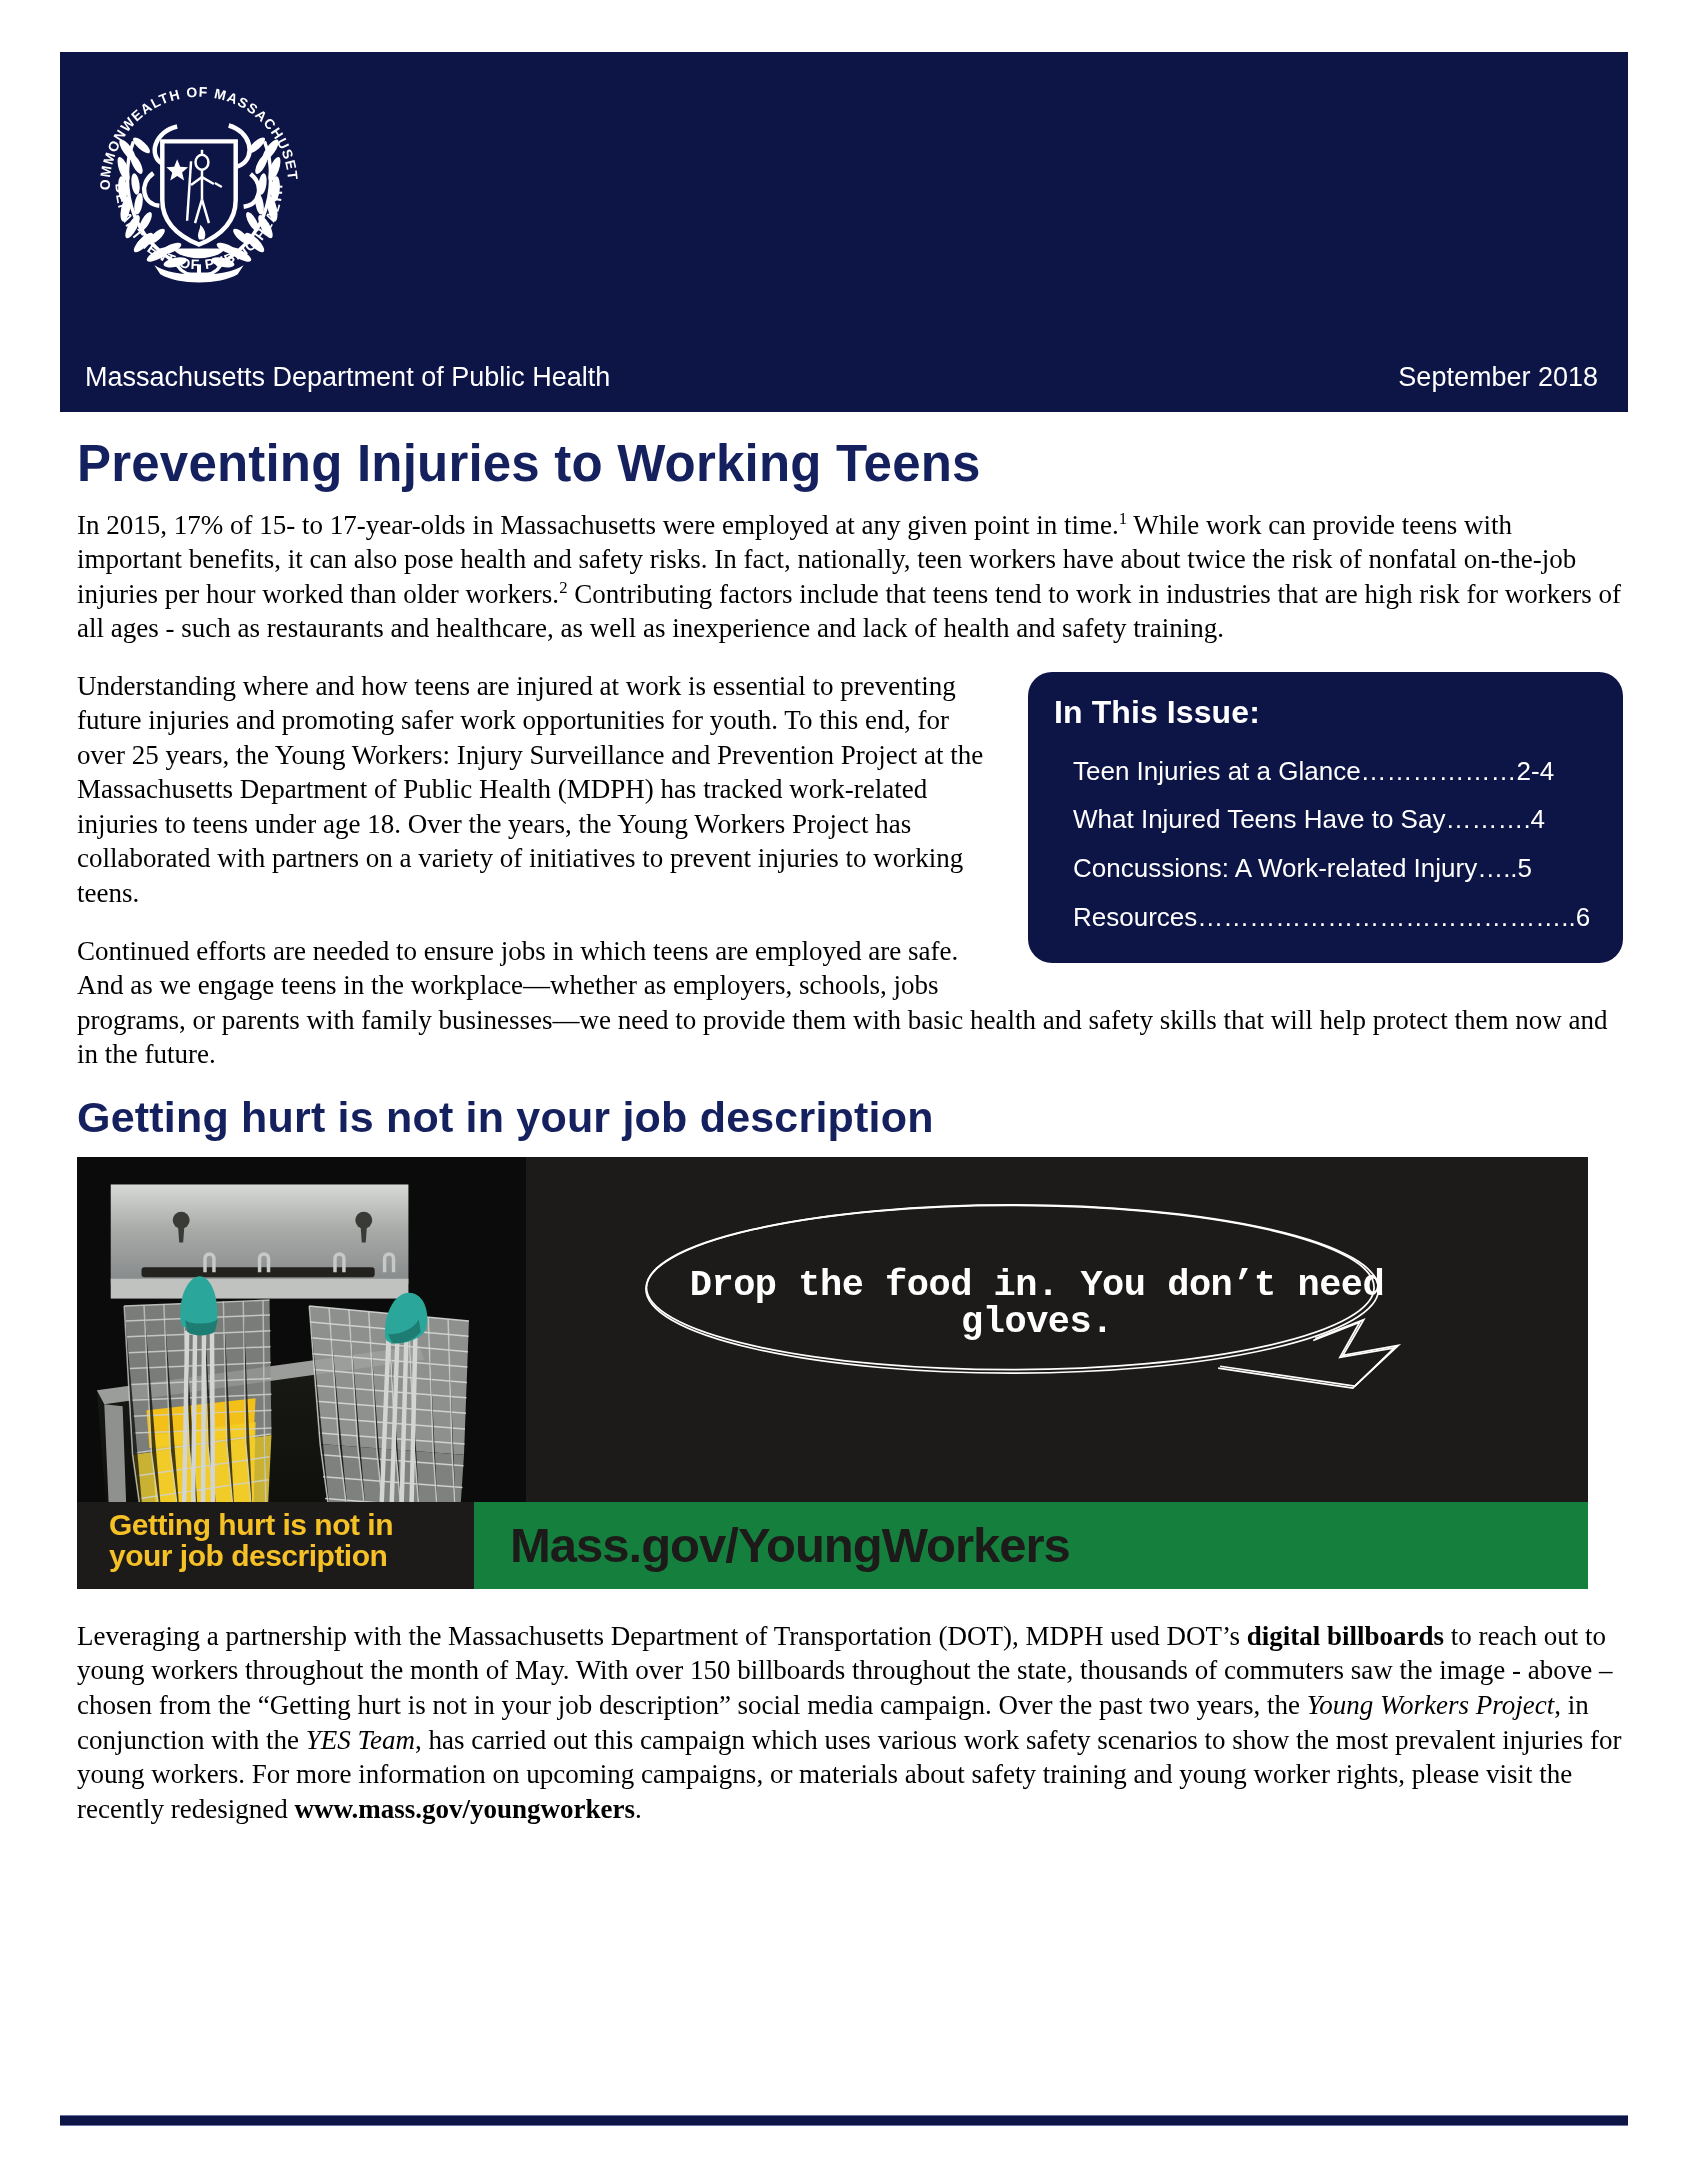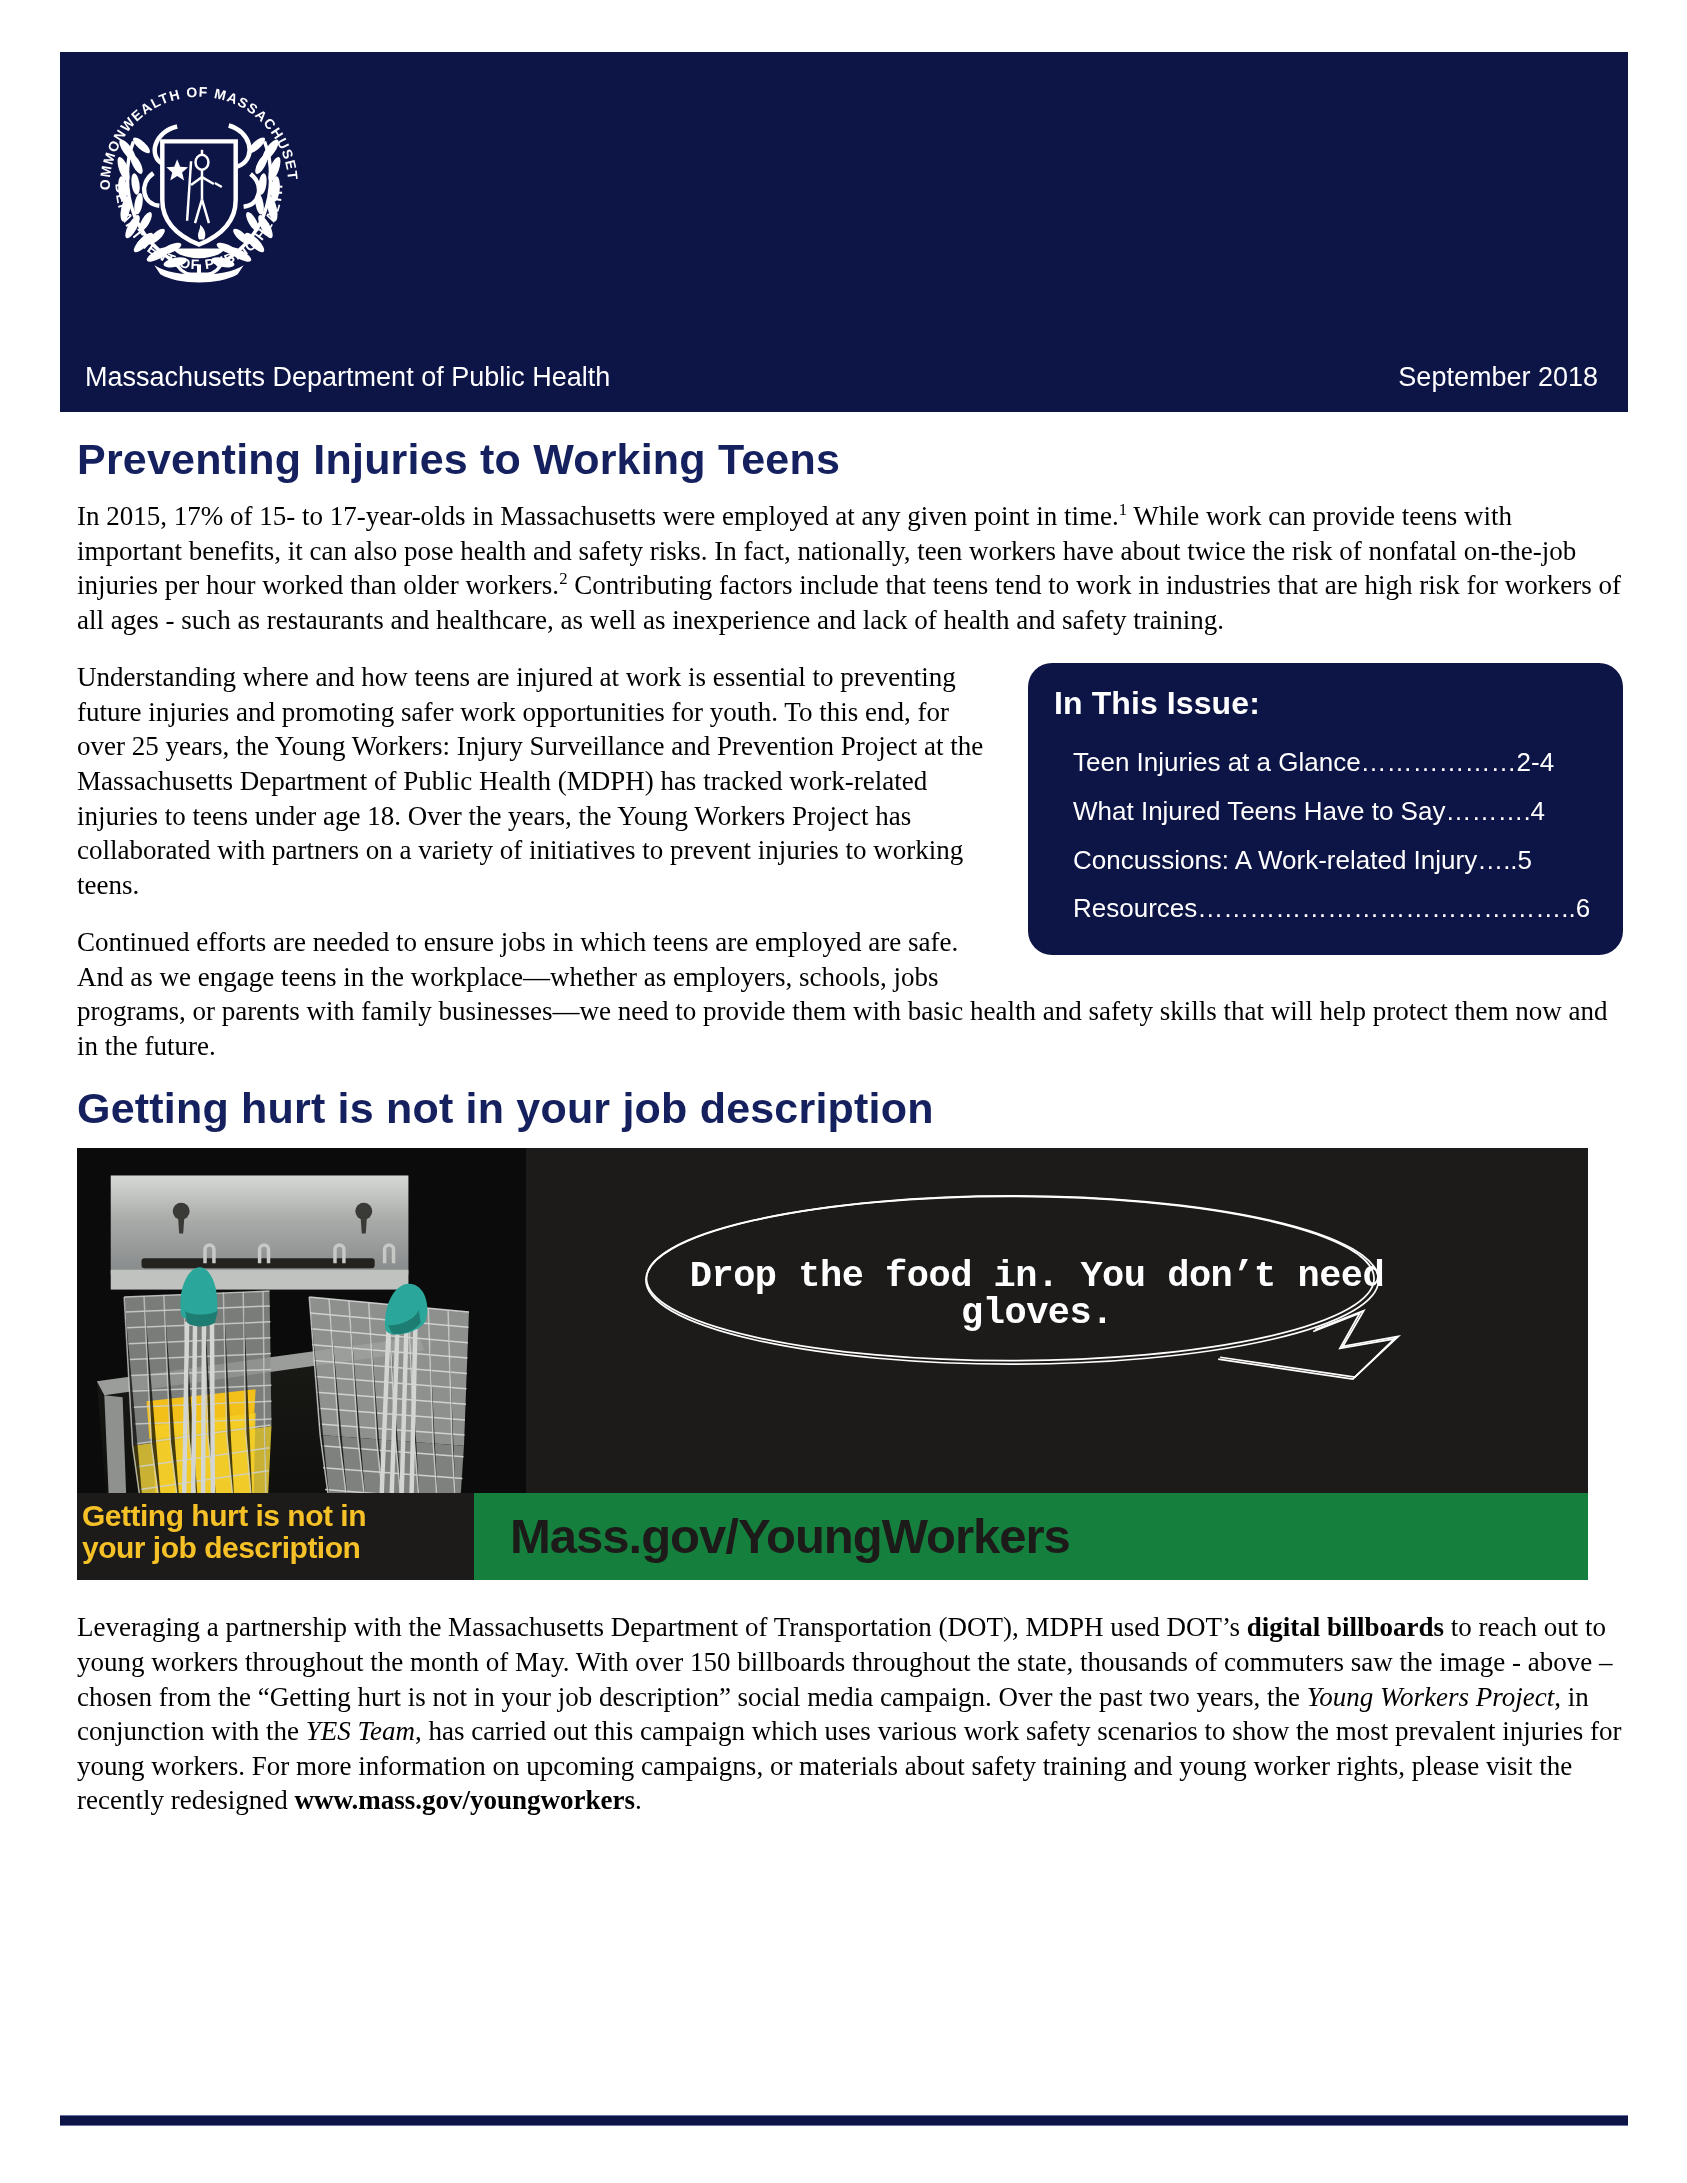--- a/index.html
+++ b/index.html
@@ -67,21 +67,21 @@
     left: 77px;
     top: 437px;
     width: 1546px;
   }
 
   h2.section-head {
     margin: 0 0 17px 0;
     color: #15205e;
     font-family: "Liberation Sans", sans-serif;
     font-weight: bold;
-    font-size: 43px;
+    font-size: 51px;
     line-height: 1.05;
     letter-spacing: 0.2px;
   }
 
   p.body-text {
     margin: 0 0 23px 0;
     font-family: "Liberation Serif", serif;
     font-size: 27px;
     line-height: 1.28;
     color: #000000;
@@ -181,21 +181,21 @@
   }
   .bb-tagline {
     width: 397px;
     background: #1d1b1a;
     color: #f5c127;
     font-family: "Liberation Sans", sans-serif;
     font-weight: bold;
     font-size: 30px;
     line-height: 1.04;
     letter-spacing: -0.5px;
-    padding: 7px 0 0 5px;
+    padding: 7px 0 0 32px;
     box-sizing: border-box;
   }
   .bb-url {
     flex: 1;
     background: #15803d;
     color: #1d1b1a;
     font-family: "Liberation Sans", sans-serif;
     font-weight: bold;
     font-size: 49px;
     line-height: 87px;

